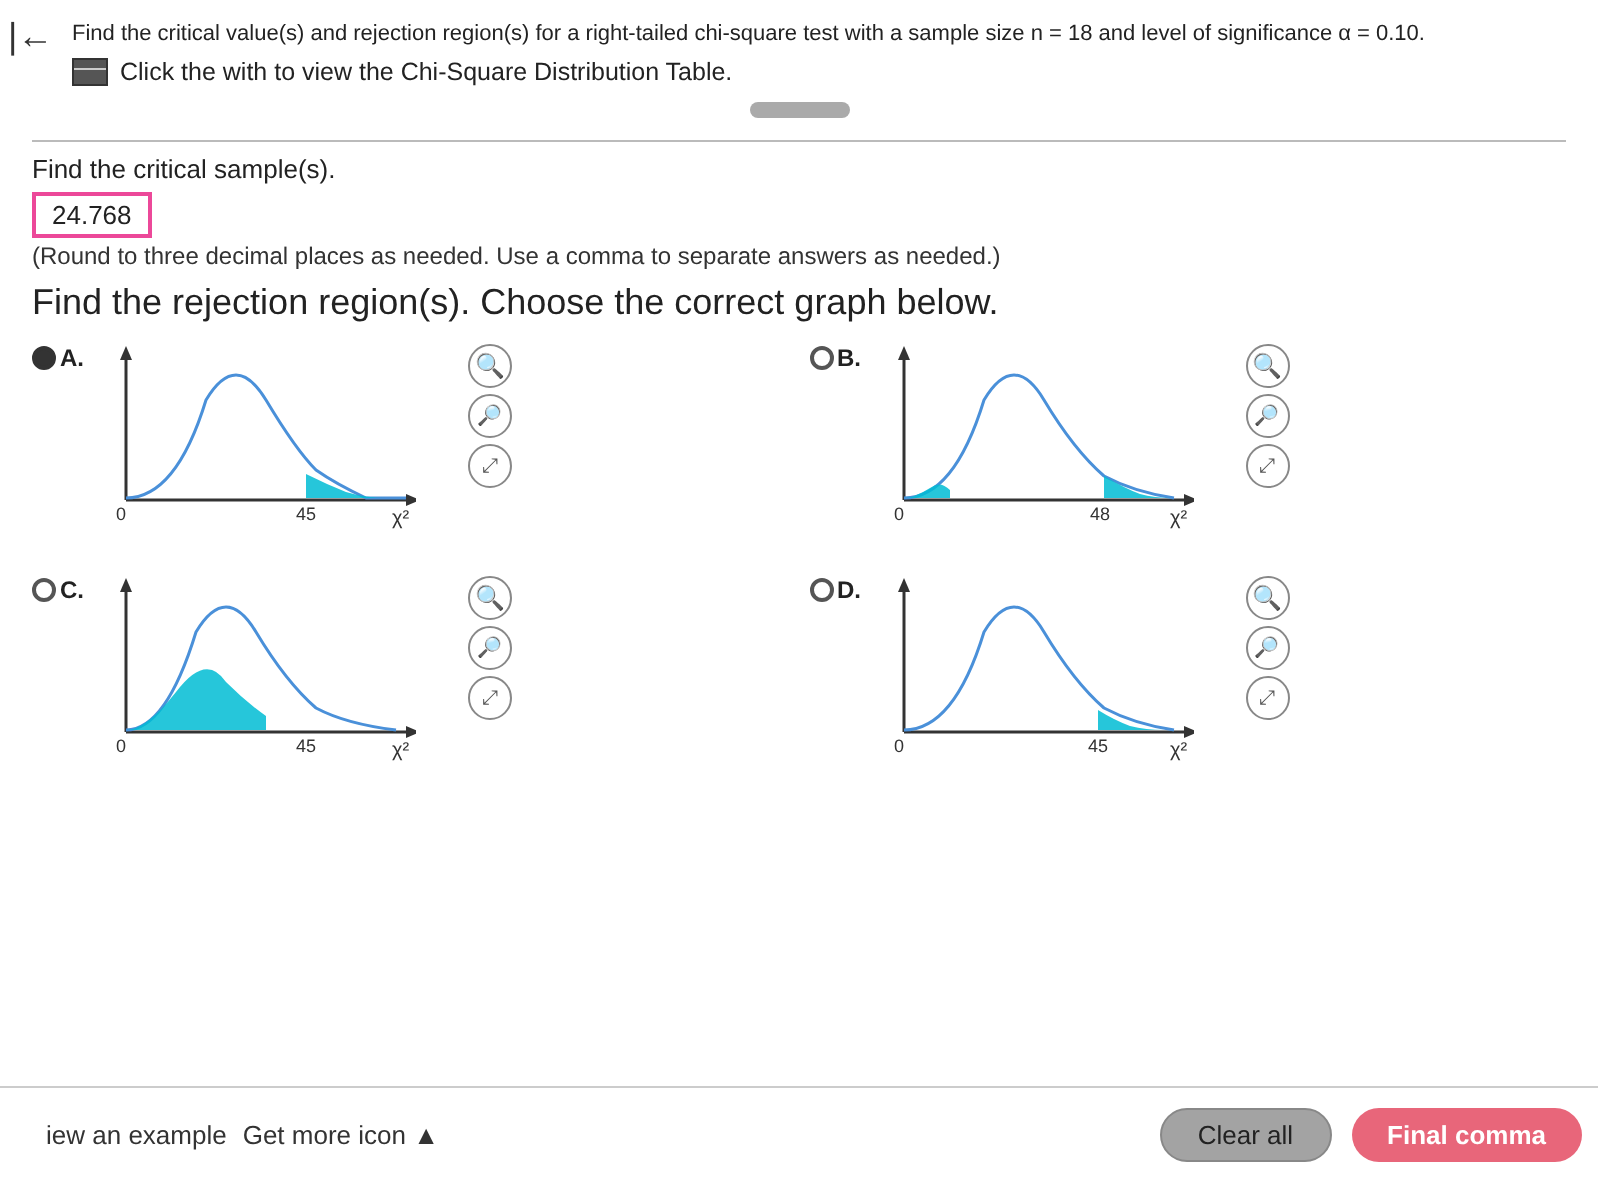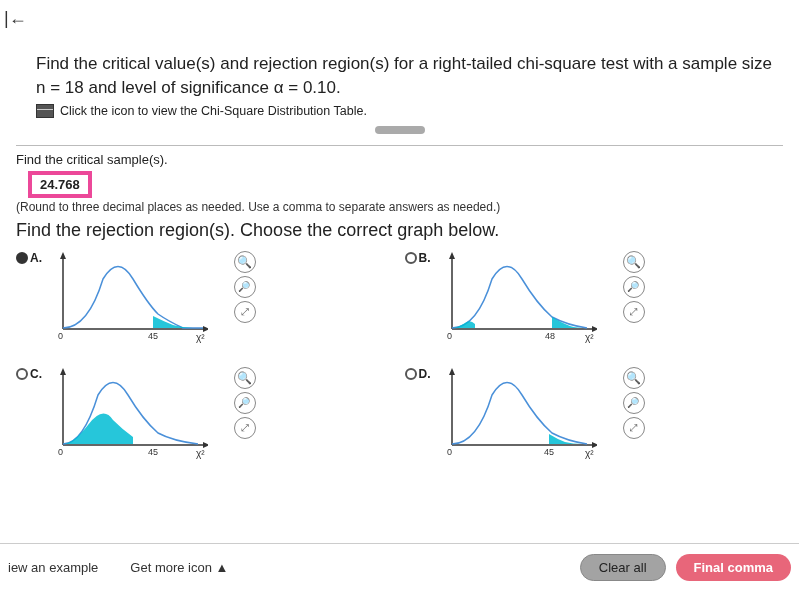--- a/index.html
+++ b/index.html
@@ -18,25 +18,24 @@
     .back-icon {
       display: inline-block;
       font-size: 18px;
       position: absolute;
       left: 4px;
       top: 8px;
       color: #333;
     }
     .problem-text {
       margin-left: 20px;
-      font-size: 17px;
+      font-size: 11px;
       color: #222;
       line-height: 1.4;
       padding-right: 10px;
-      margin-top: 42px;
     }
     .click-icon-row {
       display: flex;
       align-items: center;
       margin-left: 20px;
       margin-top: 4px;
       font-size: 12.5px;
       color: #222;
     }
     .table-icon {
@@ -62,28 +61,27 @@
       margin: 8px 0 6px 0;
     }
     .find-critical-label {
       font-size: 13px;
       color: #222;
       margin-bottom: 4px;
       font-weight: normal;
     }
     .critical-value-box {
       display: inline-block;
-      border: 4px solid #ec4899;
+      border: 2px solid #ec4899;
       padding: 2px 8px;
       font-size: 13px;
-      font-weight: bold;
+      font-weight: normal;
       margin-bottom: 2px;
       background: #fff;
       color: #222;
-      margin-left: 12px;
     }
     .round-note {
       font-size: 12px;
       color: #333;
       margin-bottom: 6px;
     }
     .find-rejection-label {
       font-size: 18px;
       color: #222;
       margin-bottom: 8px;
@@ -162,22 +160,22 @@
       border-top: 1px solid #ccc;
       padding: 10px 8px 8px 0;
       position: absolute;
       bottom: 0;
       left: 0;
       right: 0;
       background: #fff;
     }
     .bottom-left {
       display: flex;
-      gap: 32px;
-      margin-left: 8px;
+      gap: 8px;
+      margin-left: 23px;
       align-items: center;
     }
     .bottom-link {
       font-size: 13px;
       color: #333;
       cursor: pointer;
       text-decoration: none;
     }
     .bottom-right {
       display: flex;
@@ -222,21 +220,21 @@
   <span class="back-icon">|←</span>
 
   
   <div class="problem-text">
     <span>Find the critical value(s) and rejection region(s) for a right-tailed chi-square test with a sample size n = 18 and level of significance α = 0.10.</span>
   </div>
 
   
   <div class="click-icon-row">
     <span class="table-icon"></span>
-    <span>Click the icon to view the Chi-Square Distribution Table.</span>
+    <span>Click the with to view the Chi-Square Distribution Table.</span>
   </div>
 
   
   <div class="collapse-bar">
     <span class="collapse-handle"></span>
   </div>
 
   <hr class="divider">
 
   

